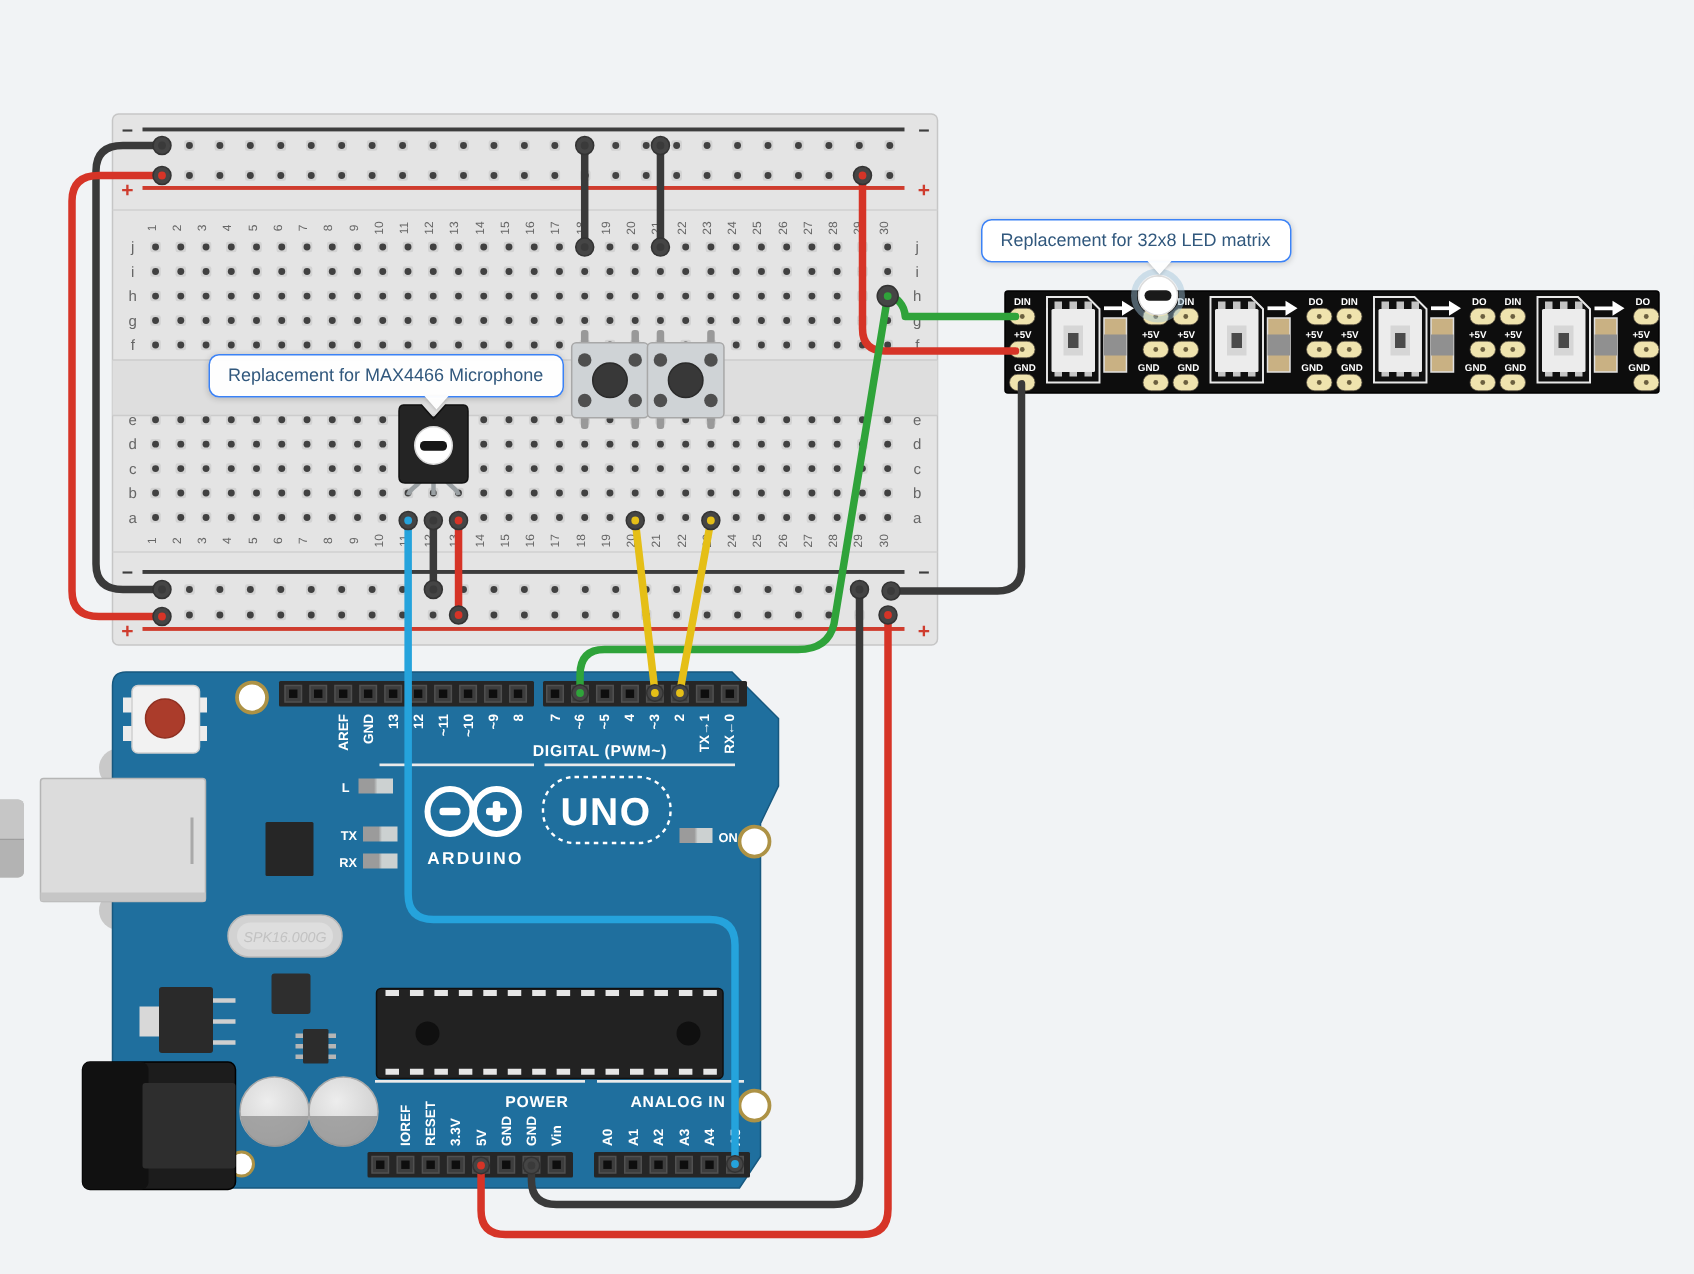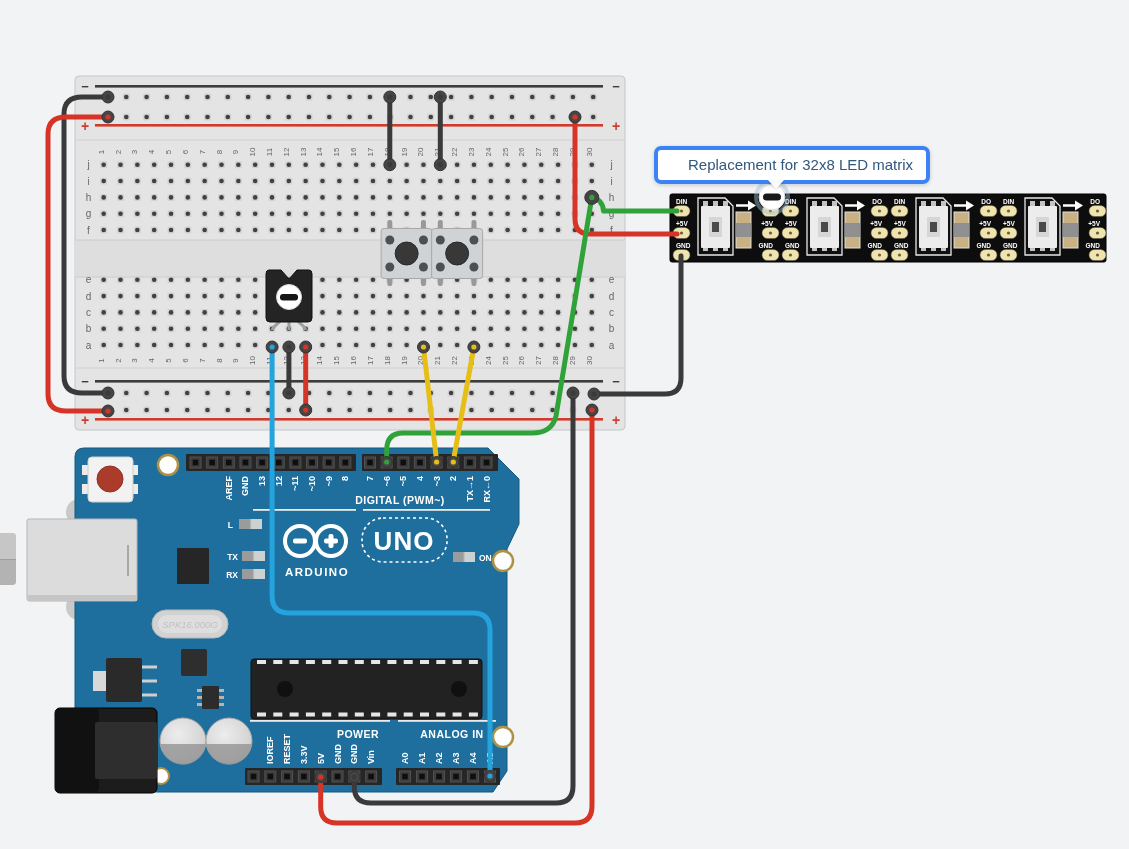--- a/index.html
+++ b/index.html
@@ -2,24 +2,24 @@
 <html><head>
 <meta charset="utf-8">
 <style>
   html,body{margin:0;padding:0;}
   body{font-family:"Liberation Sans", sans-serif; background:#eceff1;}
   #canvas{position:relative;width:1129px;height:849px;background:#f1f3f5;overflow:hidden;}
   svg text{user-select:none;}
   .tooltip{
     position:absolute;
     background:rgba(255,255,255,0.96);
-    border:4px solid #3b82f6;
+    border:1px solid #3b82f6;
     border-radius:7px;
-    padding:6px 13px 7px 30px;
-    font-size:15px;
+    padding:6px 13px 7px 12px;
+    font-size:12px;
     color:#31587d;
     box-shadow:0 1px 4px rgba(0,0,0,0.18);
     white-space:nowrap;
     z-index:30;
   }
   .tooltip .ptr{
     position:absolute;
     bottom:-9px;
     width:0;height:0;
     border-left:8px solid transparent;
@@ -1445,17 +1445,21 @@
         <circle cx="354.3" cy="777" r="2.6" fill="#3a3a3a"></circle>
       </g>
 
     <g>
       <circle cx="772" cy="197" r="16" fill="none" stroke="#9fc4da" stroke-width="4" opacity="0.45"></circle>
       <circle cx="772" cy="197" r="13" fill="#ffffff" stroke="#dcdcdc"></circle>
       <rect x="763" y="193.5" width="18" height="7" rx="3.5" fill="#1a1a1a"></rect>
     </g>
   </svg>
 
+  <div class="tooltip" style="left:139px;top:236px;">
+    <span>Replacement for MAX4466 Microphone</span>
+    <div class="ptr" style="left:143px;"></div>
+  </div>
   <div class="tooltip" style="left:654px;top:146px;">
     <span>Replacement for 32x8 LED matrix</span>
     <div class="ptr" style="left:110px;"></div>
   </div>
 </div>
 
 </body></html>

